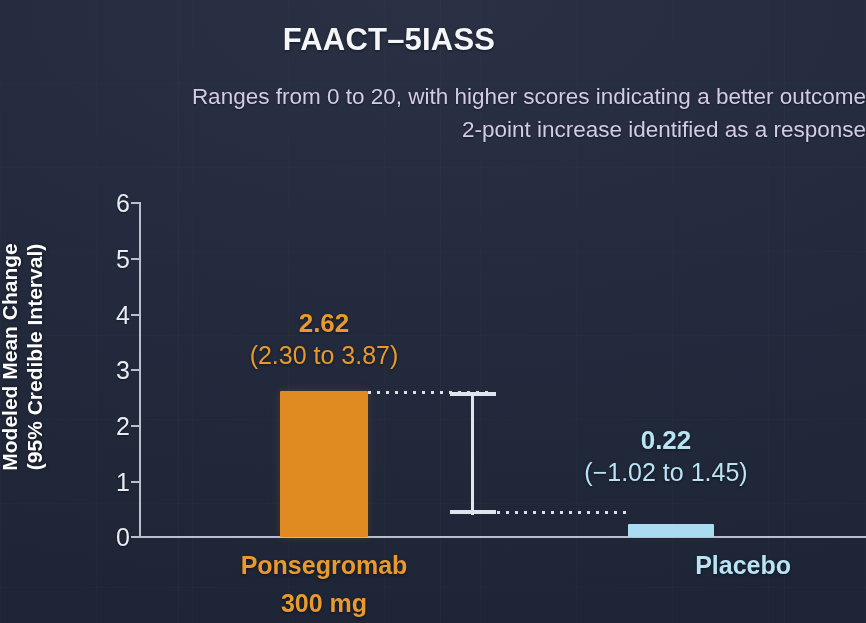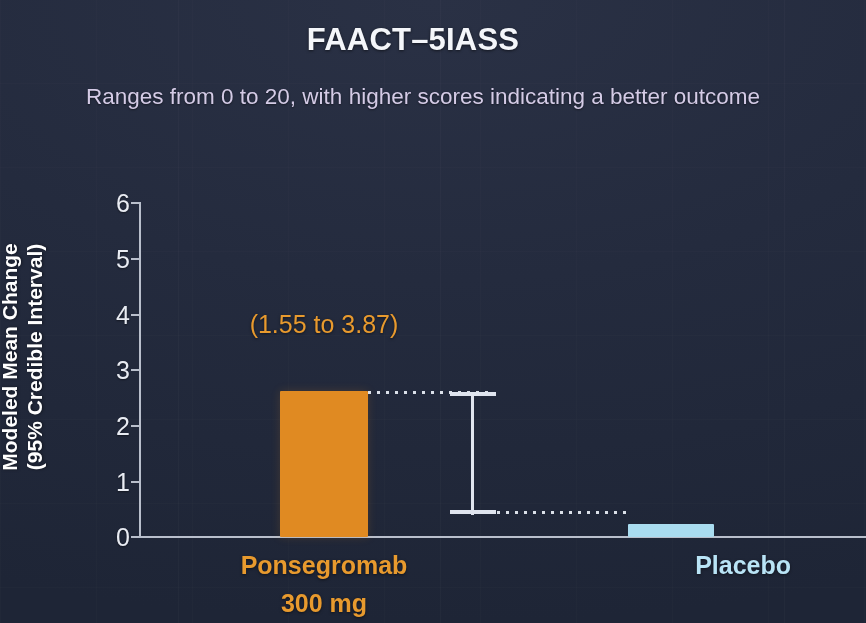--- a/index.html
+++ b/index.html
@@ -40,28 +40,27 @@
     position: absolute;
     top: 22px;
     left: 0;
     width: 778px;
     text-align: center;
     color: #f4f6fa;
     font-size: 31px;
     font-weight: bold;
     letter-spacing: 0.2px;
     text-shadow: 0 1px 3px rgba(0,0,0,0.55);
-    margin-left: 24px;
   }
   #subtitle {
     position: absolute;
     top: 80px;
     left: 0;
     width: 866px;
-    text-align: left;
+    text-align: right;
     color: #d4cbe6;
     font-size: 22.5px;
     line-height: 33px;
     white-space: nowrap;
     text-shadow: 0 1px 2px rgba(0,0,0,0.45);
   }
   #subtitle .l1 {
     display: block;
     margin-left: 86px;   
   }
@@ -226,20 +225,21 @@
 <div id="figure">
 
   <div class="seam" style="left:178px;"></div>
   <div class="seam" style="left:440px;"></div>
   <div class="seam" style="left:784px;"></div>
 
   <div id="title">FAACT–5IASS</div>
 
   <div id="subtitle">
     <span class="l1">Ranges from 0 to 20, with higher scores indicating a better outcome</span>
+    <span class="l2">2-point increase identified as a response</span>
   </div>
 
   <div id="ylabel">
     <div class="rot">
       <span>Modeled Mean Change</span>
       <span>(95% Credible Interval)</span>
     </div>
   </div>
 
   <div class="ytick-label" style="top:203px; left:96px;">6</div>
@@ -255,23 +255,28 @@
   <div class="ytick-mark" style="top:315px; left:131px;"></div>
   <div class="ytick-mark" style="top:370px; left:131px;"></div>
   <div class="ytick-mark" style="top:426px; left:131px;"></div>
   <div class="ytick-mark" style="top:482px; left:131px;"></div>
   <div class="ytick-mark" style="top:537px; left:131px;"></div>
 
   <div id="yaxis-line"></div>
   <div id="xaxis-line"></div>
 
   <div class="annotation ann-orange" style="left:204px; top:308px; width:240px;">
-    <span class="ci">(1.55 to 3.87)</span>
-  </div>
-
+    <span class="est">2.62</span>
+    <span class="ci">(2.30 to 3.87)</span>
+  </div>
+
+  <div class="annotation ann-blue" style="left:541px; top:425px; width:250px;">
+    <span class="est">0.22</span>
+    <span class="ci">(−1.02 to 1.45)</span>
+  </div>
 
   <div class="bar" id="bar-ponsegromab" style="top:391px; height:146px;"></div>
   <div class="bar" id="bar-placebo" style="top:524px; height:13px;"></div>
 
   <div class="leader" style="left:368px; top:391px; width:122px;"></div>
 
   <div class="leader" style="left:452px; top:511px; width:178px;"></div>
 
   <div id="errorbar-line" style="left:471px; top:393px; height:122px;"></div>
   <div class="errorbar-cap" style="left:450px; top:392px;"></div>

